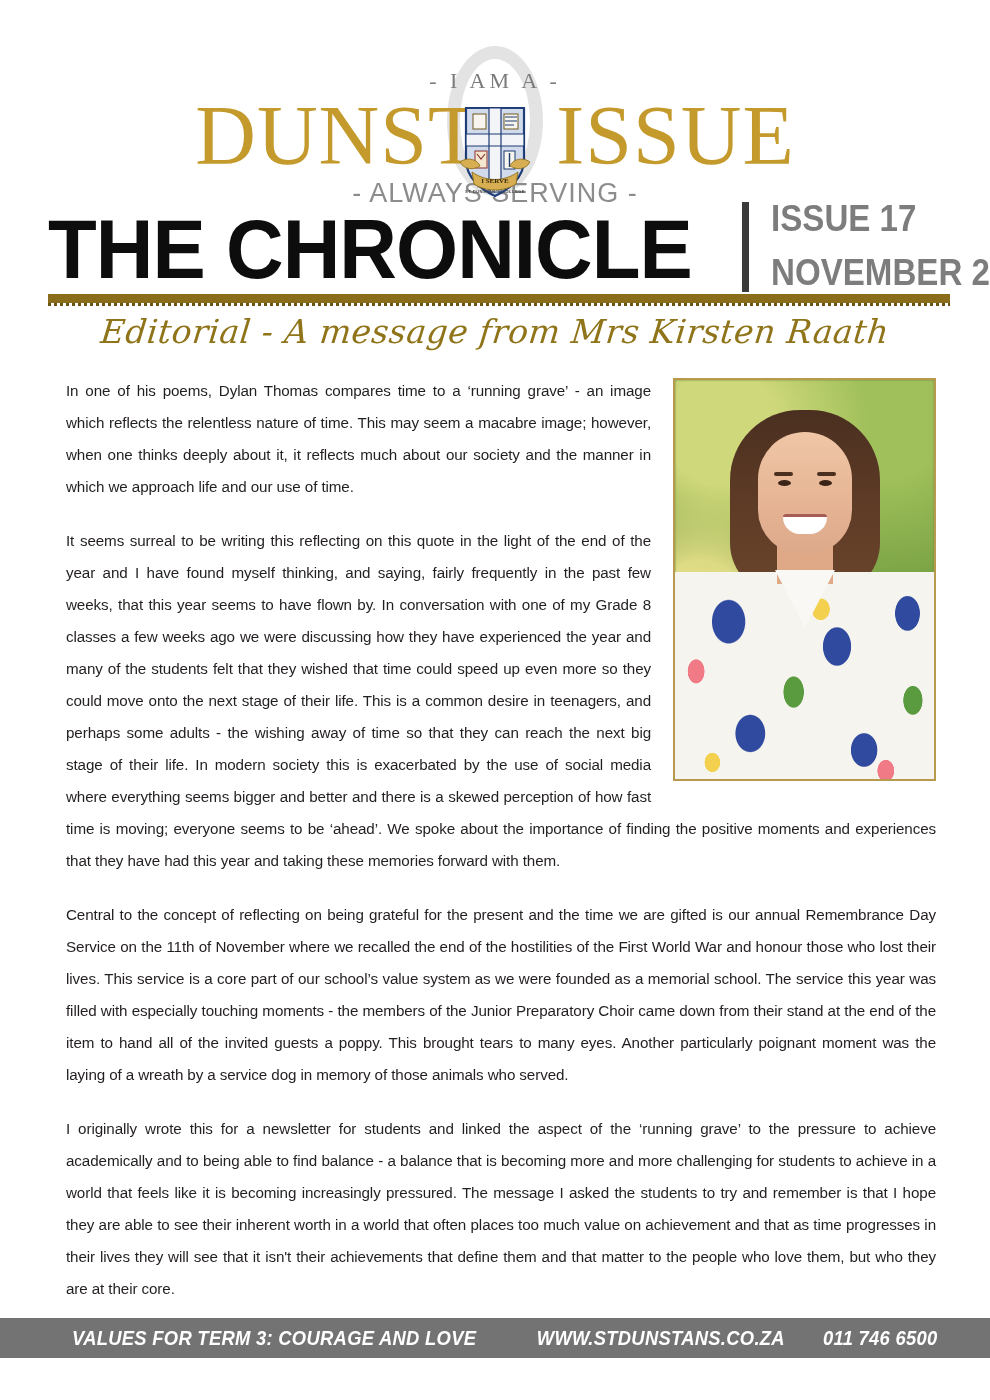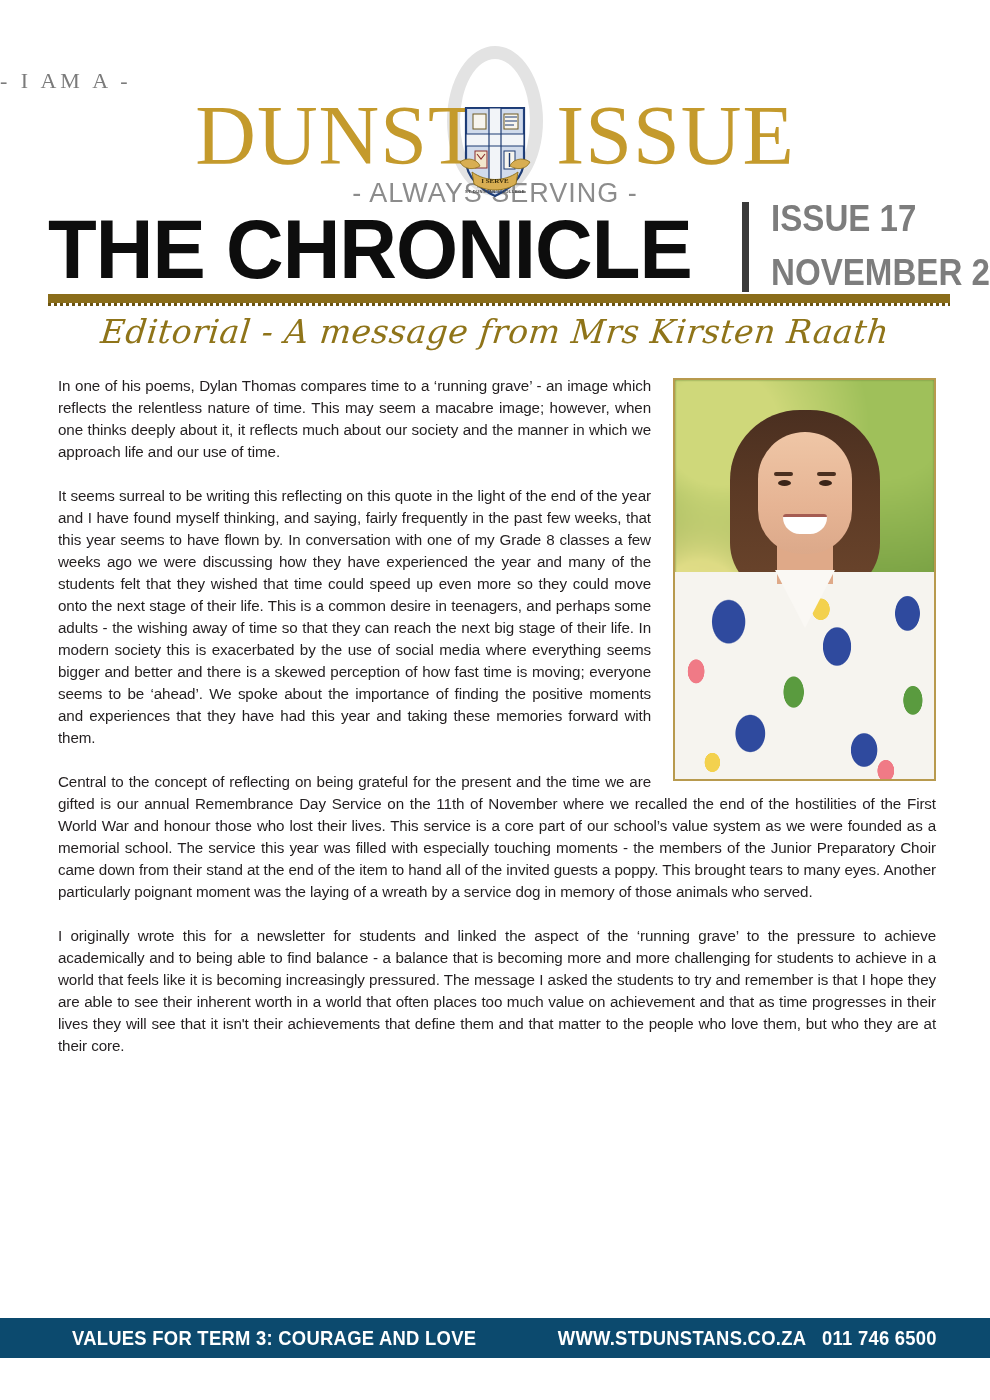--- a/index.html
+++ b/index.html
@@ -34,21 +34,21 @@
     border: 13px solid #e3e3e3;
     border-radius: 50%;
     box-sizing: border-box;
     z-index: 1;
   }
   .iama {
     position: absolute;
     top: 42px;
     left: 0;
     width: 990px;
-    text-align: left;
+    text-align: center;
     font-family: "Liberation Serif", serif;
     font-size: 22px;
     letter-spacing: 4px;
     color: #7b7b7b;
     z-index: 3;
     font-weight: 400;
   }
   .wordmark {
     position: absolute;
     top: 68px;
@@ -315,58 +315,60 @@
     transform: translateX(-50%);
     width: 0;
     height: 0;
     border-left: 30px solid transparent;
     border-right: 30px solid transparent;
     border-top: 58px solid #faf8f4;
     z-index: 2;
   }
 
   .article p {
-    margin: 0 0 22px 0;
+    margin: 0 0 22px 8px;
     font-size: 15.2px;
-    line-height: 22px;
+    line-height: 32px;
     text-align: justify;
     color: #231f20;
     font-family: "Liberation Sans", sans-serif;
     letter-spacing: -0.1px;
   }
   .article p.last { margin-bottom: 0; }
 
   
   .footer {
     position: absolute;
     left: 0;
     top: 1318px;
     width: 990px;
     height: 40px;
-    background: #0c4a6e;
+    background: #737373;
     display: flex;
     align-items: center;
     z-index: 10;
+    font-style: italic;
   }
   .footer-left {
     position: absolute;
     left: 72px;
     font-family: "Liberation Sans Narrow", "Liberation Sans", sans-serif;
     font-size: 20px;
     font-weight: bold;
     color: #ffffff;
     letter-spacing: 0.3px;
     transform: scaleX(0.92);
     transform-origin: left center;
     white-space: nowrap;
   }
   .footer-right {
     position: absolute;
     right: 48px;
     display: flex;
+    gap: 22px;
     align-items: flex-end;
   }
   .footer-right span {
     font-family: "Liberation Sans Narrow", "Liberation Sans", sans-serif;
     font-size: 20px;
     font-weight: bold;
     color: #ffffff;
     letter-spacing: 0.3px;
     transform: scaleX(0.92);
     white-space: nowrap;

